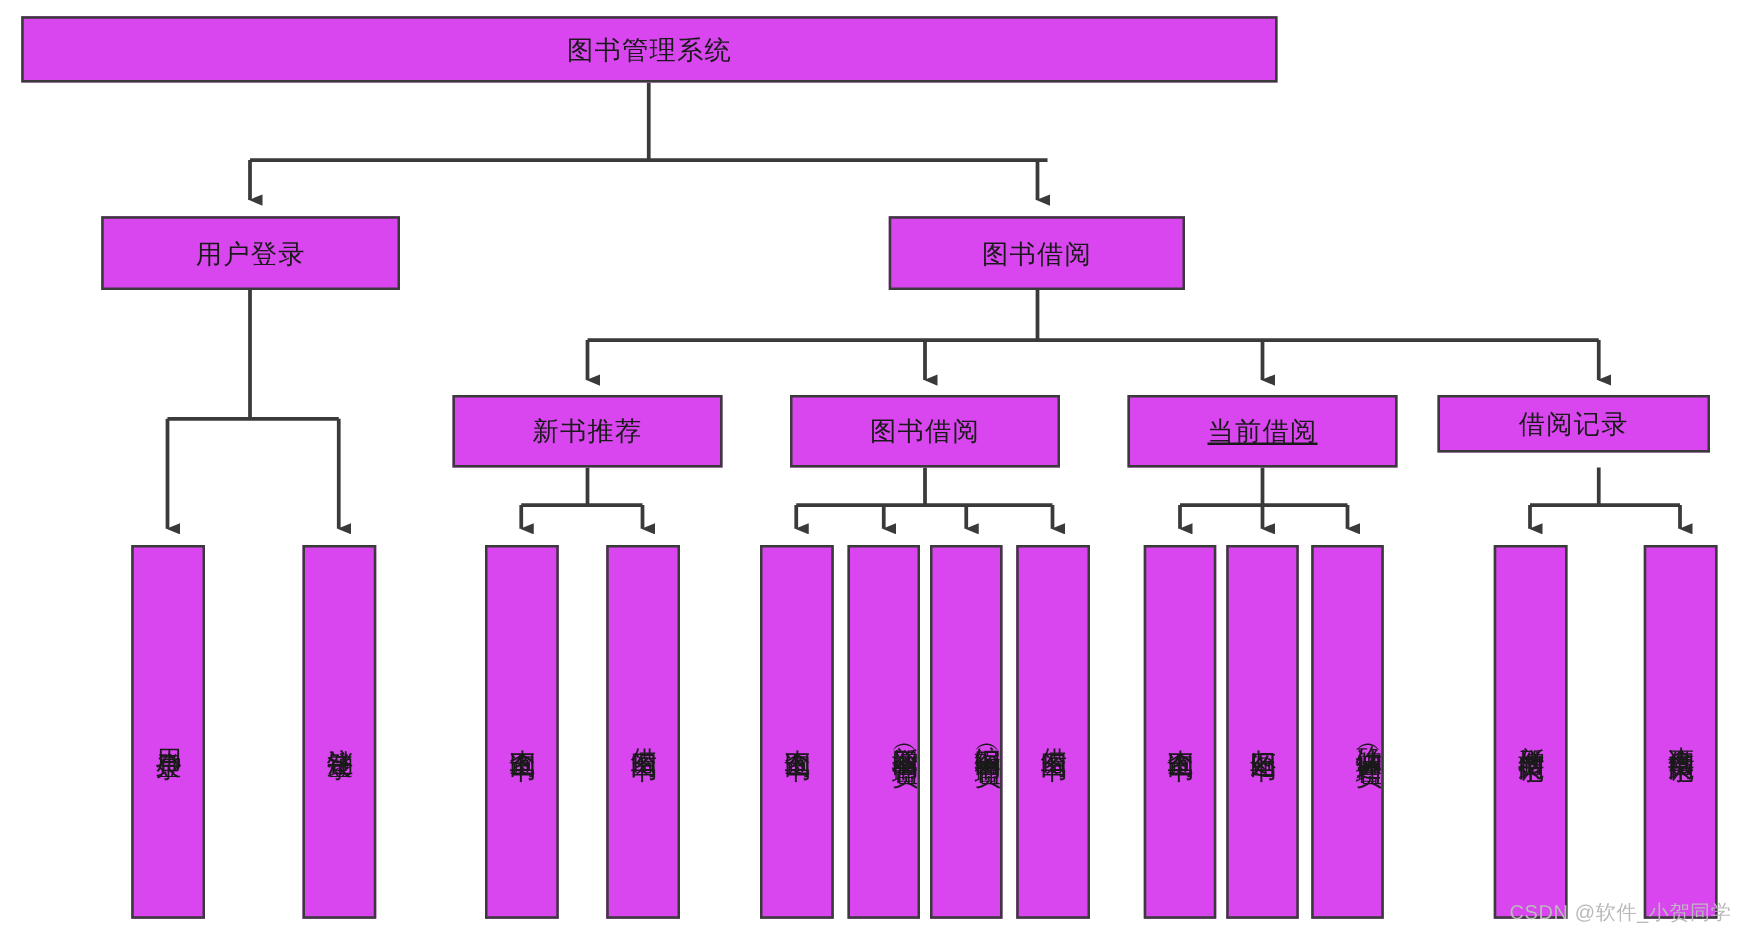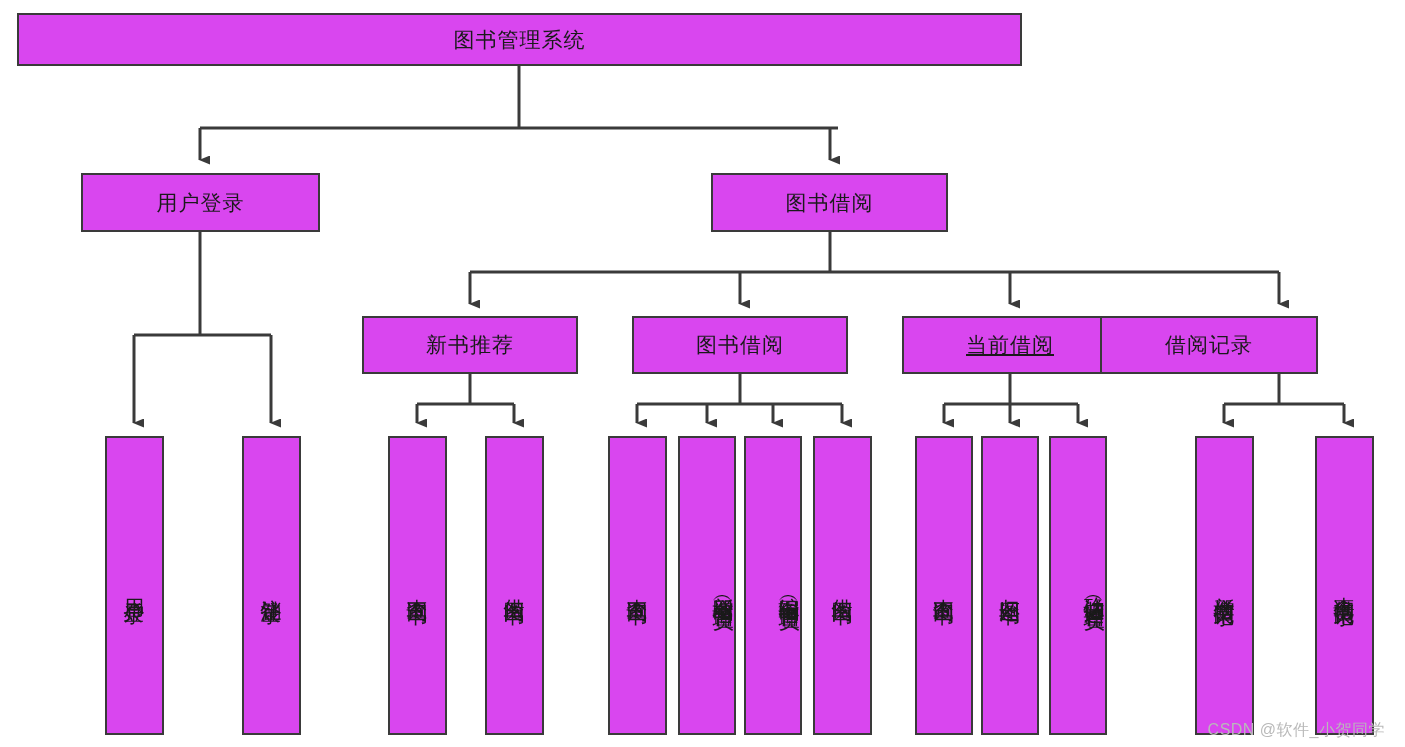--- a/index.html
+++ b/index.html
@@ -146,21 +146,21 @@
 
   <div class="node node-h" style="left:362px; top:316px; width:216px; height:58px;">
     <span>新书推荐</span>
   </div>
   <div class="node node-h" style="left:632px; top:316px; width:216px; height:58px;">
     <span>图书借阅</span>
   </div>
   <div class="node node-h" style="left:902px; top:316px; width:216px; height:58px;text-decoration:underline;">
     <span>当前借阅</span>
   </div>
-  <div class="node node-h" style="left:1100px; top:316px; width:218px; height:58px;">
+  <div class="node node-h" style="left:1150px; top:316px; width:218px; height:46px;">
     <span>借阅记录</span>
   </div>
 
   <div class="node node-v center-v" style="left:105px; top:436px; width:59px; height:299px;">
     <span>用户登录</span>
   </div>
   <div class="node node-v center-v" style="left:242px; top:436px; width:59px; height:299px;">
     <span>注销登录</span>
   </div>
 

